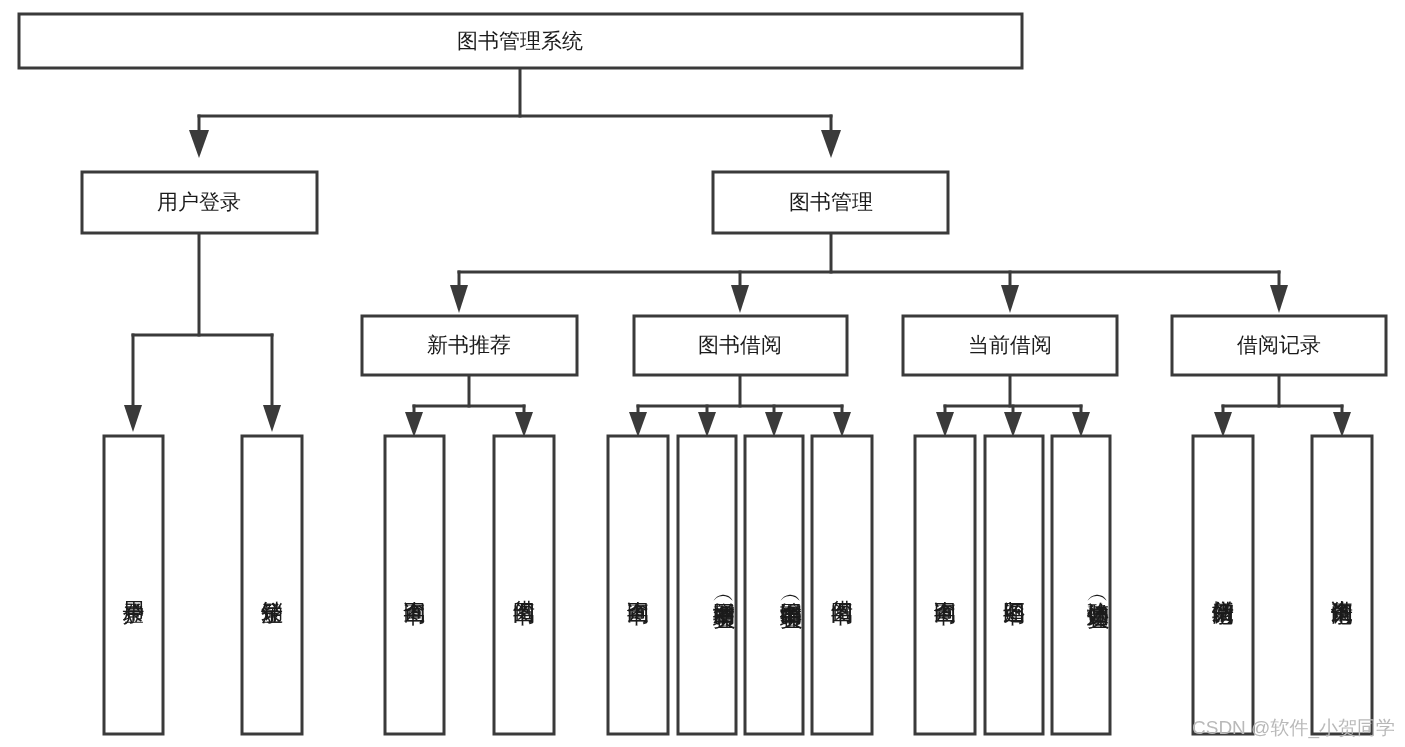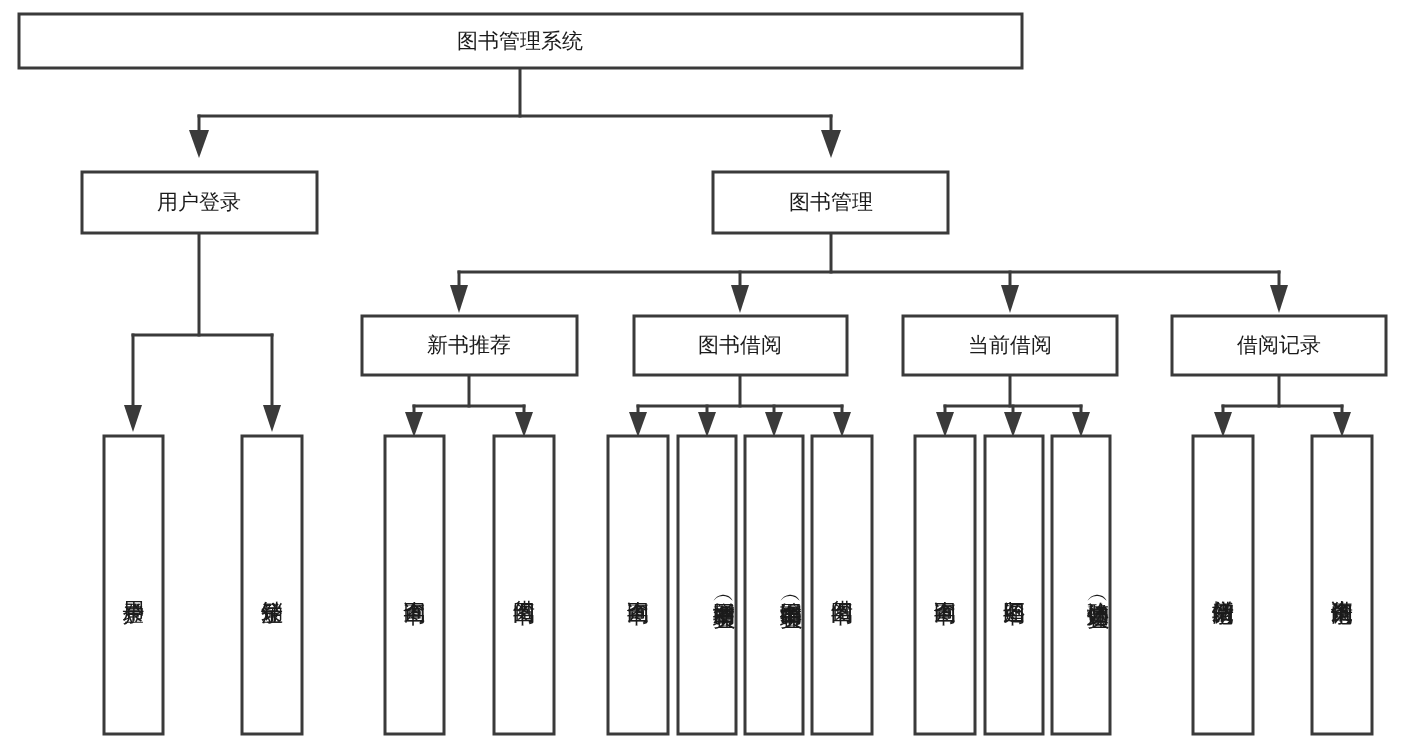--- a/index.html
+++ b/index.html
@@ -221,13 +221,14 @@
   <div class="vlabel" style="left:745px; top:442px; width:58px; height:292px;">编辑图书（管理员）</div>
   <div class="vlabel centered" style="left:812px; top:436px; width:60px; height:298px;">借阅图书</div>
 
   <div class="vlabel centered" style="left:915px; top:436px; width:60px; height:298px;">查询图书</div>
   <div class="vlabel centered" style="left:985px; top:436px; width:58px; height:298px;">归还图书</div>
   <div class="vlabel" style="left:1052px; top:442px; width:58px; height:292px;">确认归还（管理员）</div>
 
   <div class="vlabel centered" style="left:1193px; top:436px; width:60px; height:298px;">新增借阅记录</div>
   <div class="vlabel centered" style="left:1312px; top:436px; width:60px; height:298px;">查询借阅记录</div>
 
+  <div class="watermark">CSDN @软件_小贺同学</div>
 </div>
 
 </body></html>

